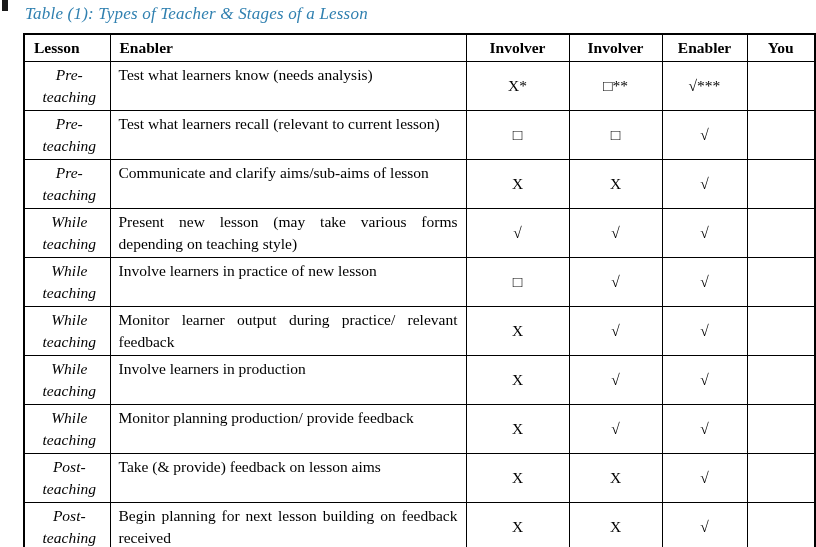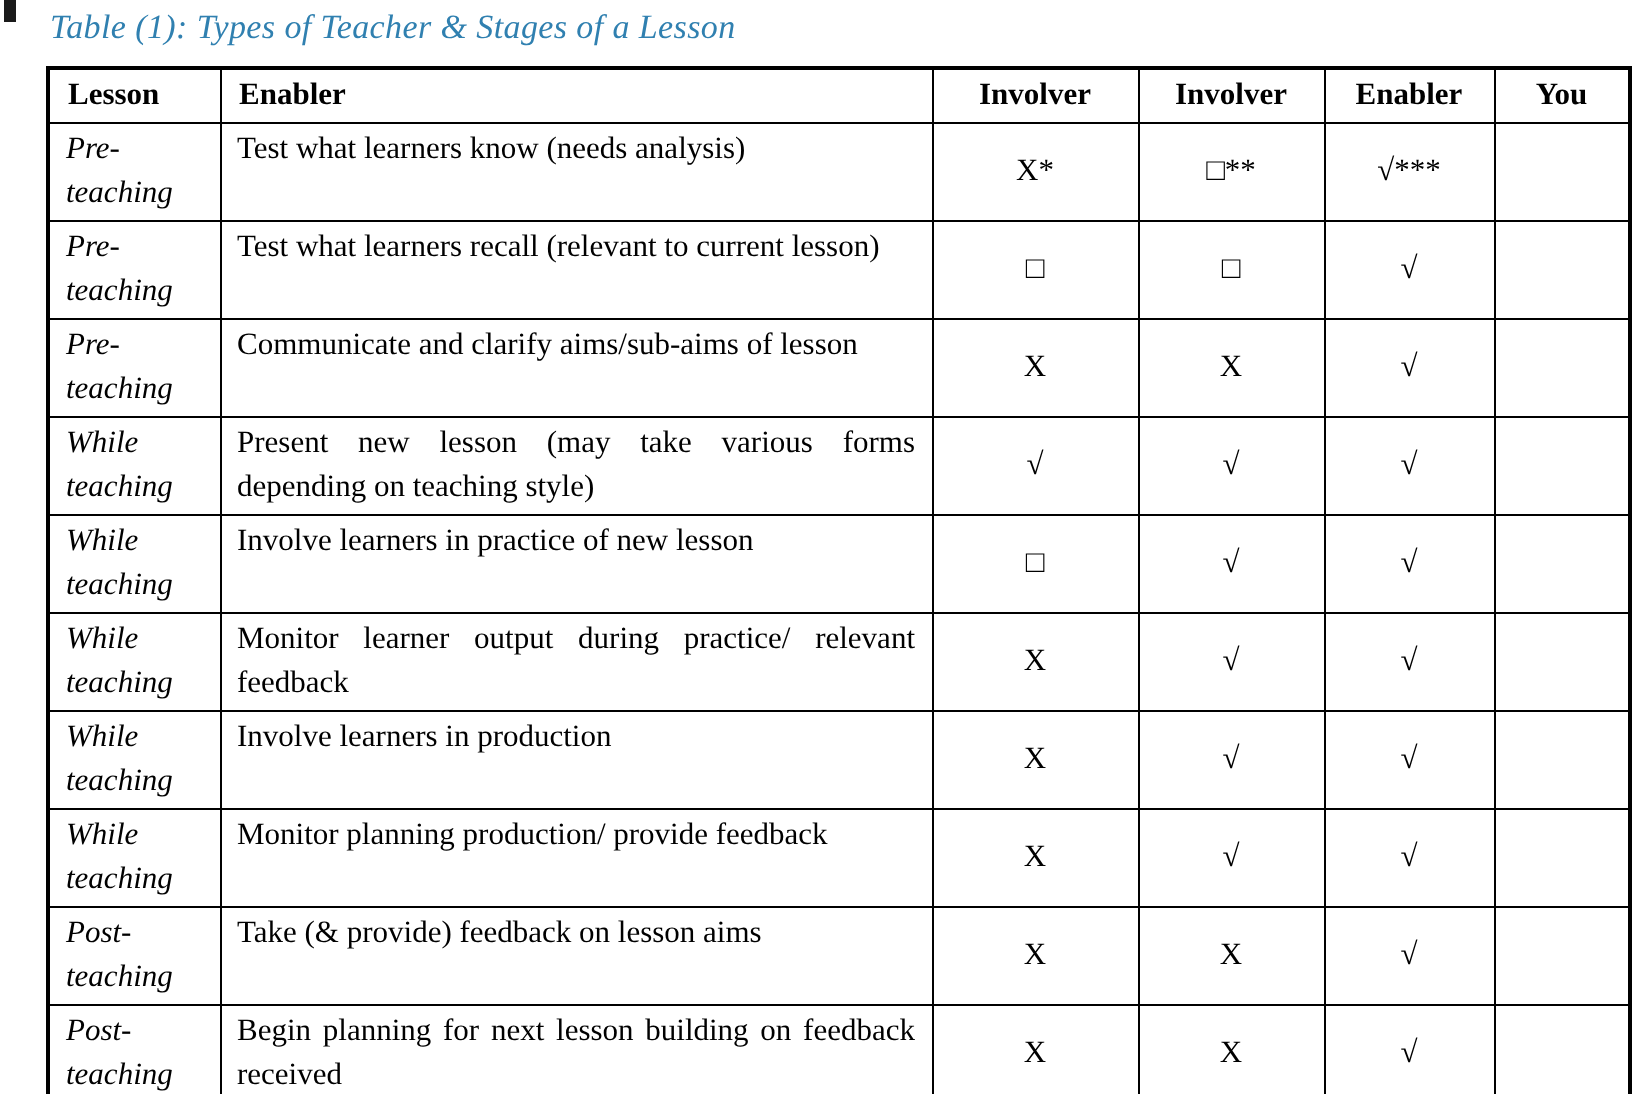--- a/index.html
+++ b/index.html
@@ -39,21 +39,21 @@
     font-weight: bold;
     vertical-align: middle;
     padding: 1px 6px;
   }
   th.h-left { text-align: left; padding-left: 9px; }
   th.h-center { text-align: center; }
   tbody td { height: 47px; }
   td.stage {
     font-style: italic;
     vertical-align: top;
-    text-align: left;
+    text-align: center;
     padding: 2px 4px 2px 8px;
     line-height: 22px;
   }
   td.activity {
     vertical-align: top;
     text-align: justify;
     padding: 2px 8px;
     line-height: 22px;
   }
   td.mark {

